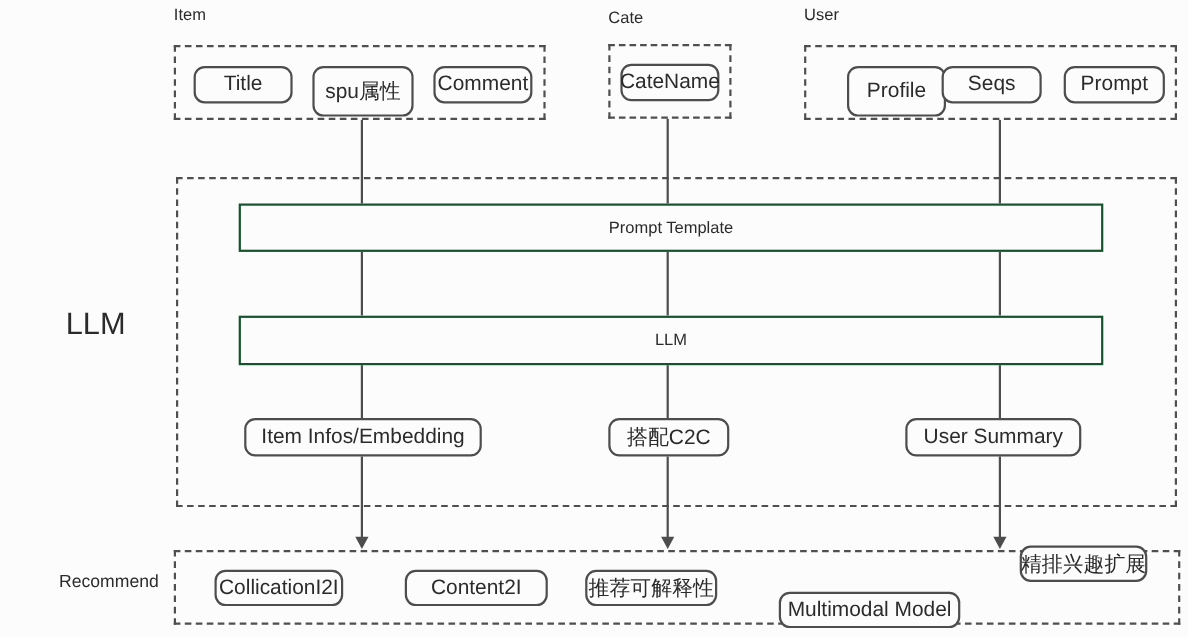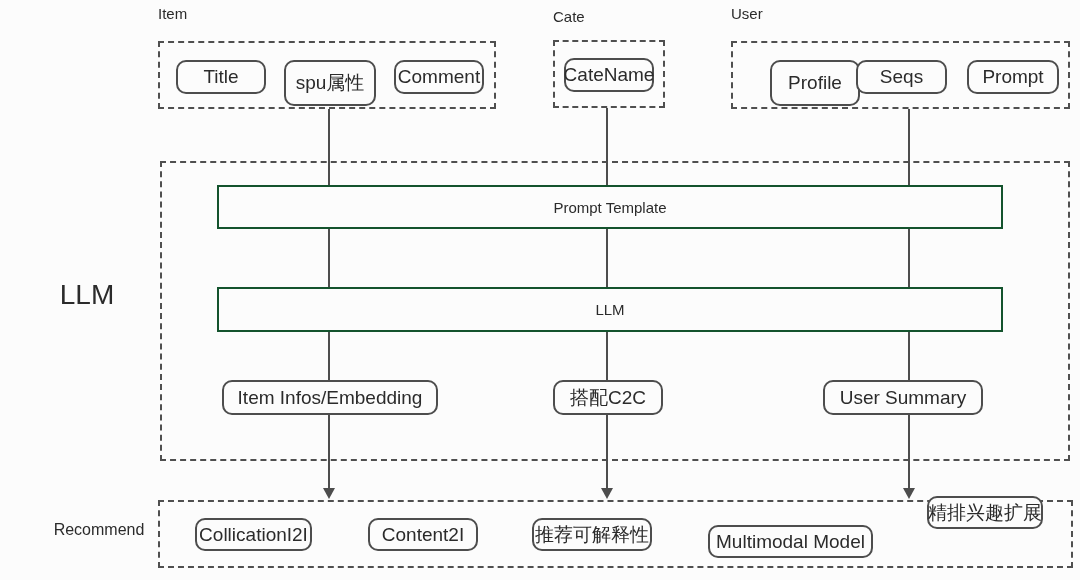--- a/index.html
+++ b/index.html
@@ -101,16 +101,16 @@
 <div class="vline" style="left:606px;top:415px;height:75px"></div>
 <div class="arrowhead" style="left:601px;top:488px"></div>
 
 <div class="vline" style="left:908px;top:415px;height:75px"></div>
 <div class="arrowhead" style="left:903px;top:488px"></div>
 
 <div class="dashed-box" style="left:158px;top:500px;width:915px;height:68px"></div>
 <div class="section-label recommend">Recommend</div>
 
 <div class="node" style="left:195px;top:518px;width:117px;height:33px">CollicationI2I</div>
-<div class="node" style="left:368px;top:518px;width:110px;height:33px">Content2I</div>
+<div class="node" style="left:368px;top:518px;width:130px;height:33px">Content2I</div>
 <div class="node" style="left:532px;top:518px;width:120px;height:33px">推荐可解释性</div>
-<div class="node" style="left:708px;top:525px;width:165px;height:33px">Multimodal Model</div>
+<div class="node" style="left:708px;top:538px;width:165px;height:33px">Multimodal Model</div>
 <div class="node" style="left:927px;top:496px;width:116px;height:33px">精排兴趣扩展</div>
 
 </body></html>

